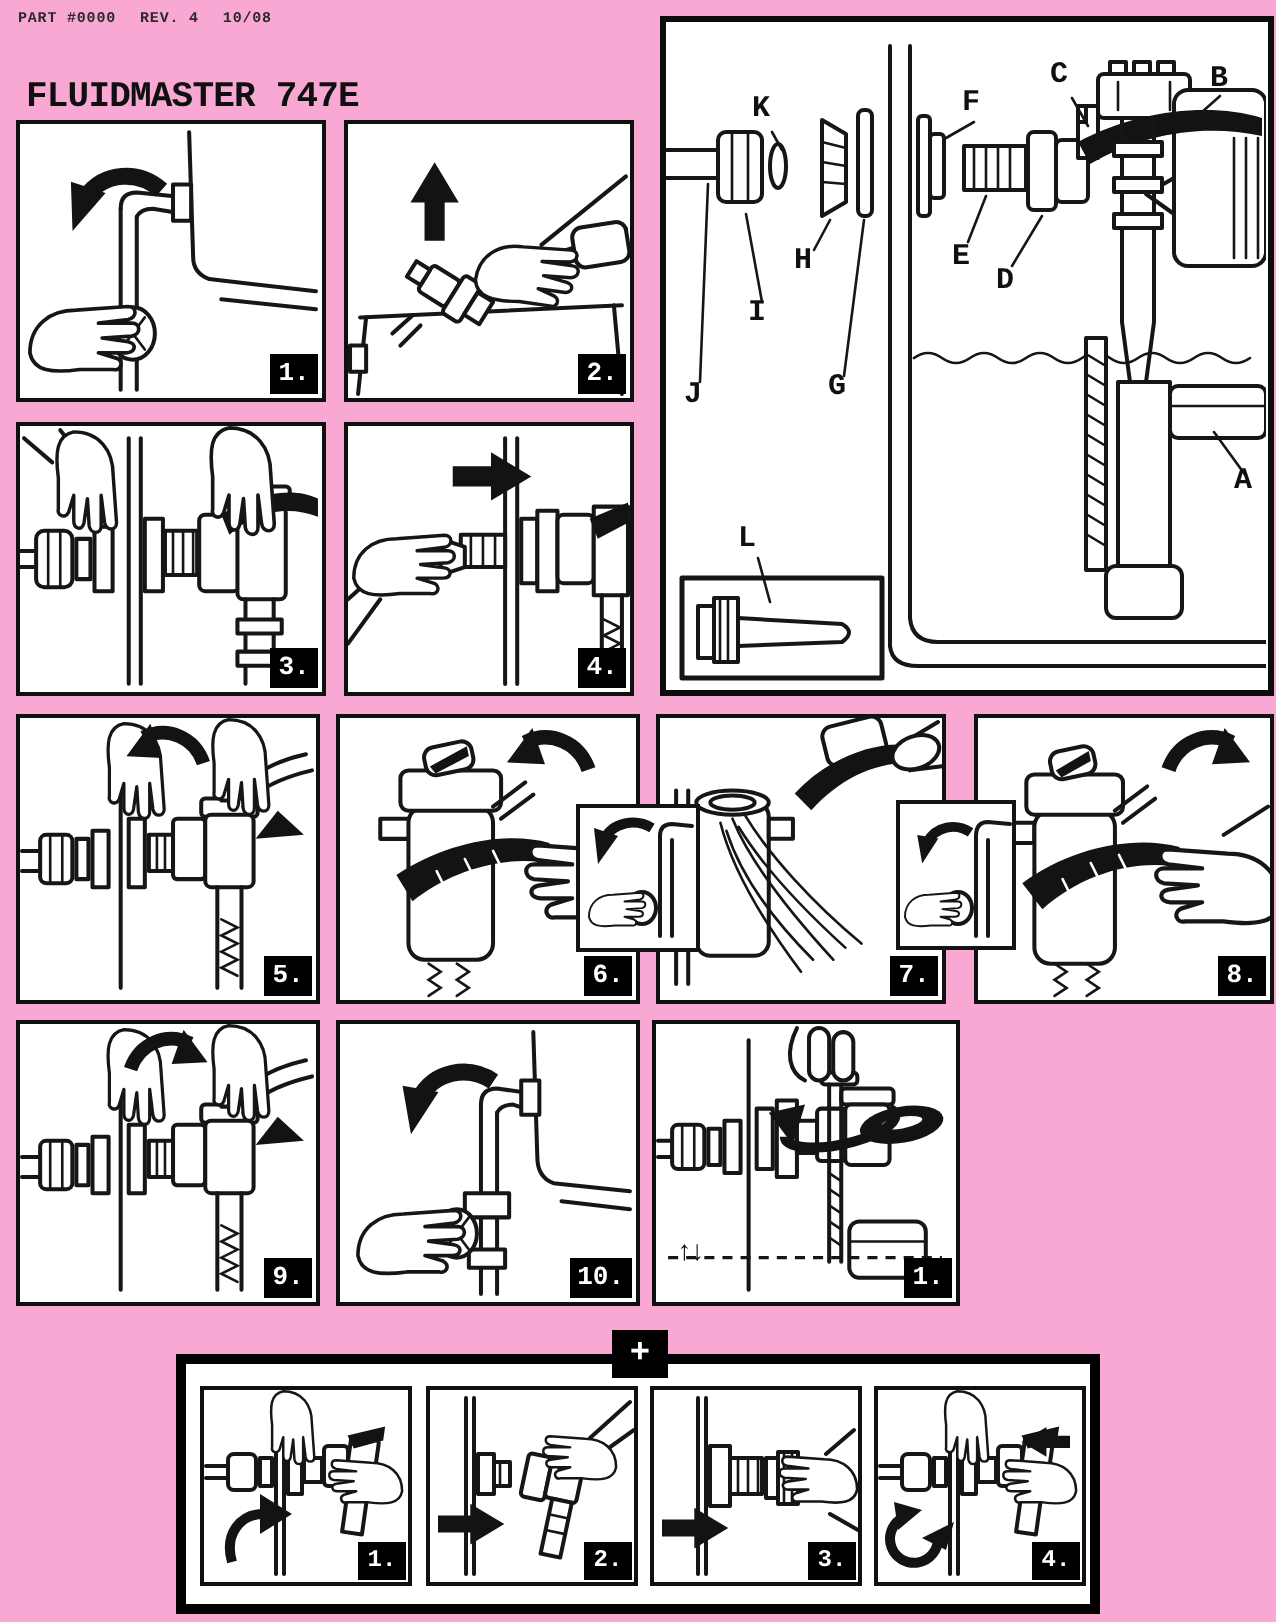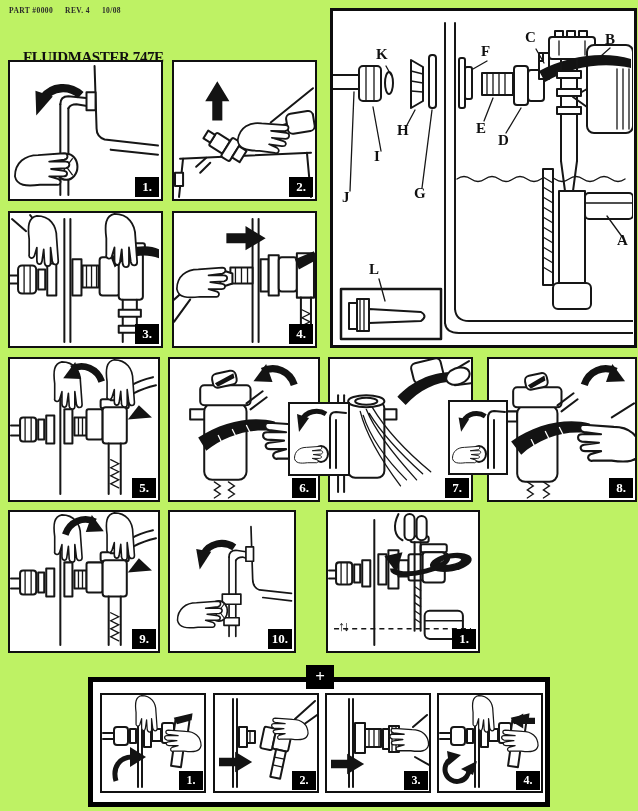--- a/index.html
+++ b/index.html
@@ -1,20 +1,20 @@
 <!DOCTYPE html>
 <html><head>
 <meta charset="utf-8">
 <style>
   html,body{margin:0;padding:0;background:#e8e8e8;}
-  #page{position:relative;width:638px;height:811px;background:#bef264;margin:0 auto;
-        font-family:Liberation Serif, serif;color:#141414;overflow:hidden;}
+  #page{position:relative;width:638px;height:811px;background:#f9a8d4;margin:0 auto;
+        font-family:Liberation Mono, monospace;color:#141414;overflow:hidden;}
   .partinfo{position:absolute;left:9px;top:6px;font-size:7.5px;letter-spacing:.4px;
             color:#2a2a2a;display:flex;gap:12px;font-weight:bold;}
-  .title{position:absolute;left:7px;top:33px;margin:16px;font-size:15px;font-weight:bold;
+  .title{position:absolute;left:7px;top:33px;margin:6px;font-size:18px;font-weight:bold;
          letter-spacing:-.4px;color:#101010;}
   .panel{position:absolute;border:2.5px solid #101010;background:#fff;box-sizing:border-box;}
   .panel svg{position:absolute;left:0;top:0;width:100%;height:100%;}
   .badge{position:absolute;right:2px;bottom:2px;background:#000;color:#fff;
          font-size:13px;font-weight:bold;line-height:1;padding:3px 4px 4px;min-width:16px;
          text-align:center;z-index:3;}
   .diagram{position:absolute;left:330px;top:8px;width:307px;height:340px;
            border:3.5px solid #0d0d0d;background:#fff;box-sizing:border-box;}
   .diagram svg{position:absolute;left:0;top:0;}
   .pl{position:absolute;font-size:15px;font-weight:bold;color:#101010;line-height:1;}
@@ -393,21 +393,21 @@
       <line class="ln" x1="98" y1="84" x2="98" y2="132"></line>
         <line class="ln" x1="110" y1="84" x2="110" y2="132"></line>
       <path class="ln1" d="M100,100 l8,4 -8,4 8,4 -8,4 8,4 -8,4 8,4"></path>
       <use href="#handD" transform="translate(34,2) scale(0.8)"></use>
       <use href="#handD" transform="translate(86,0) scale(0.8)"></use>
       <use href="#arrC2" transform="translate(94,2) scale(-0.85,0.85)"></use>
     </svg>
     <div class="badge">9.</div>
   </div>
 
-  <div class="panel" style="left:168px;top:510px;width:128px;height:143px">
+  <div class="panel" style="left:168px;top:510px;width:152px;height:143px">
     <svg viewBox="0 0 147 138">
       <path class="ln" d="M96,4 L98,66 Q98,76 106,79 L144,83"></path>
         <path class="ln" d="M144,92 L110,88"></path>
       <line class="ln" x1="70" y1="134" x2="70" y2="40"></line>
         <line class="ln" x1="78" y1="134" x2="78" y2="44"></line>
       <path class="ln" d="M70,40 Q70,32 78,32 L92,34"></path>
         <path class="ln" d="M78,44 Q80,40 86,40 L92,42"></path>
       <rect class="fw" x="90" y="28" width="9" height="17"></rect>
       <rect class="fw" x="62" y="84" width="22" height="12"></rect>
         <rect class="fw" x="64" y="112" width="18" height="9"></rect>

